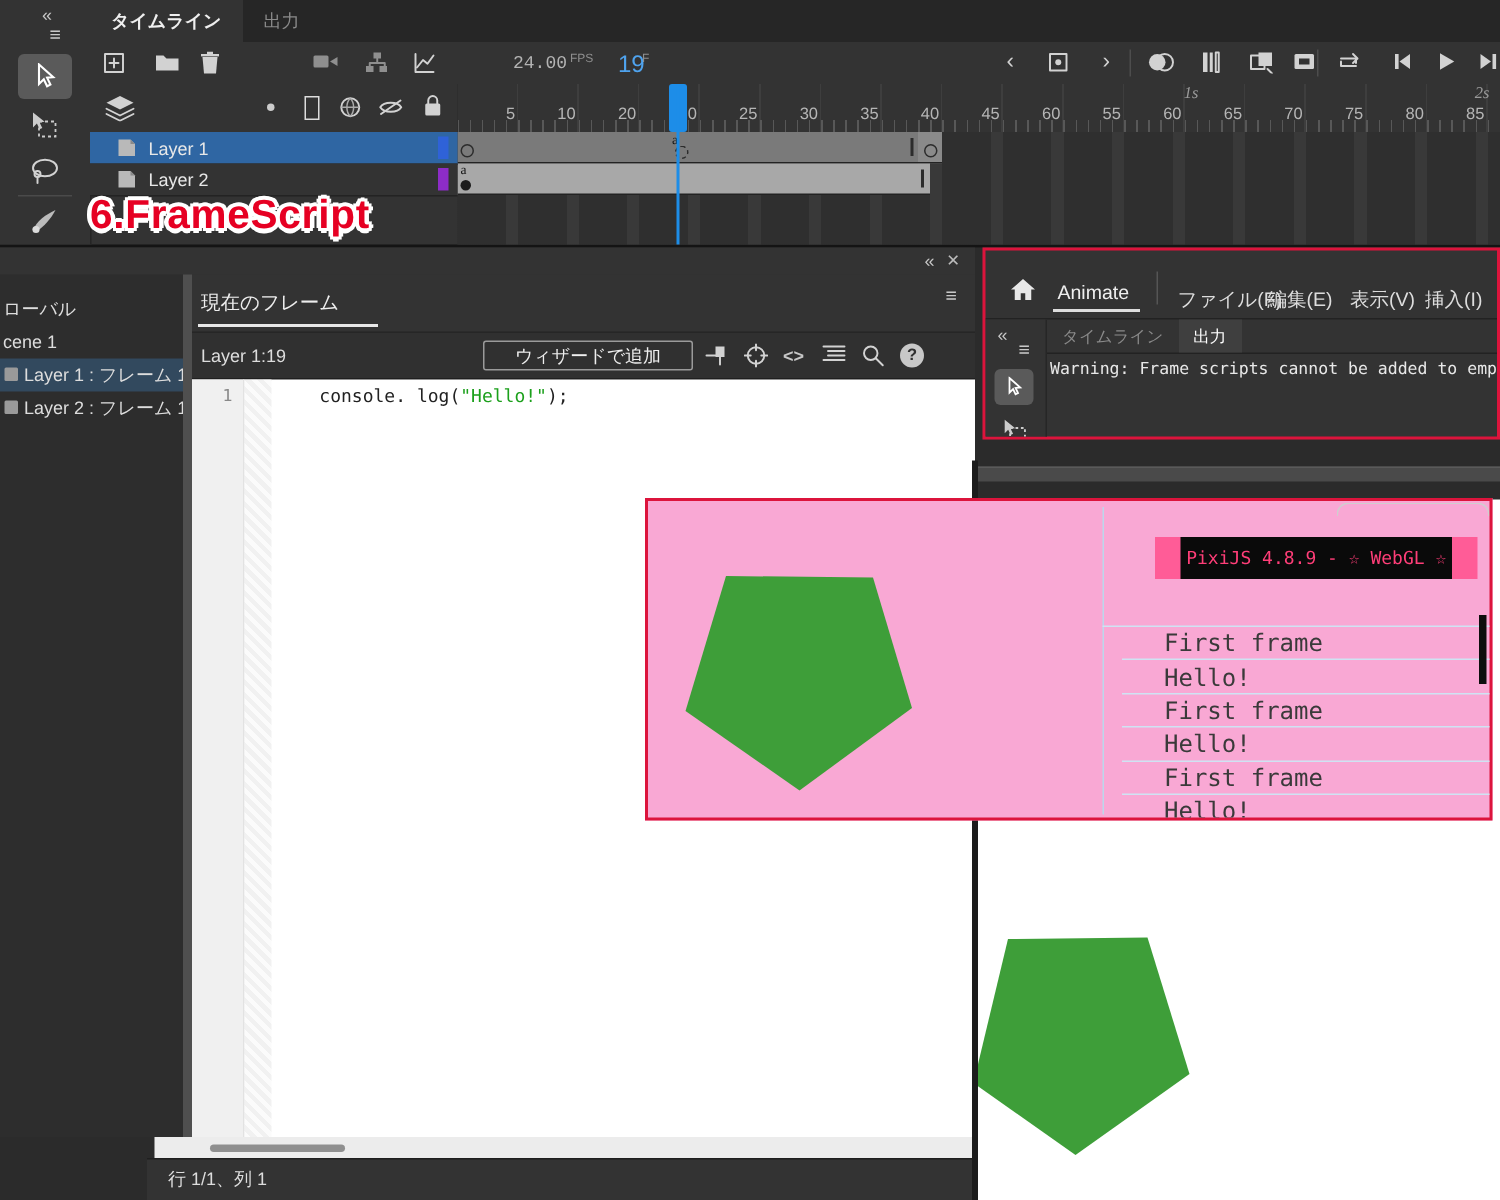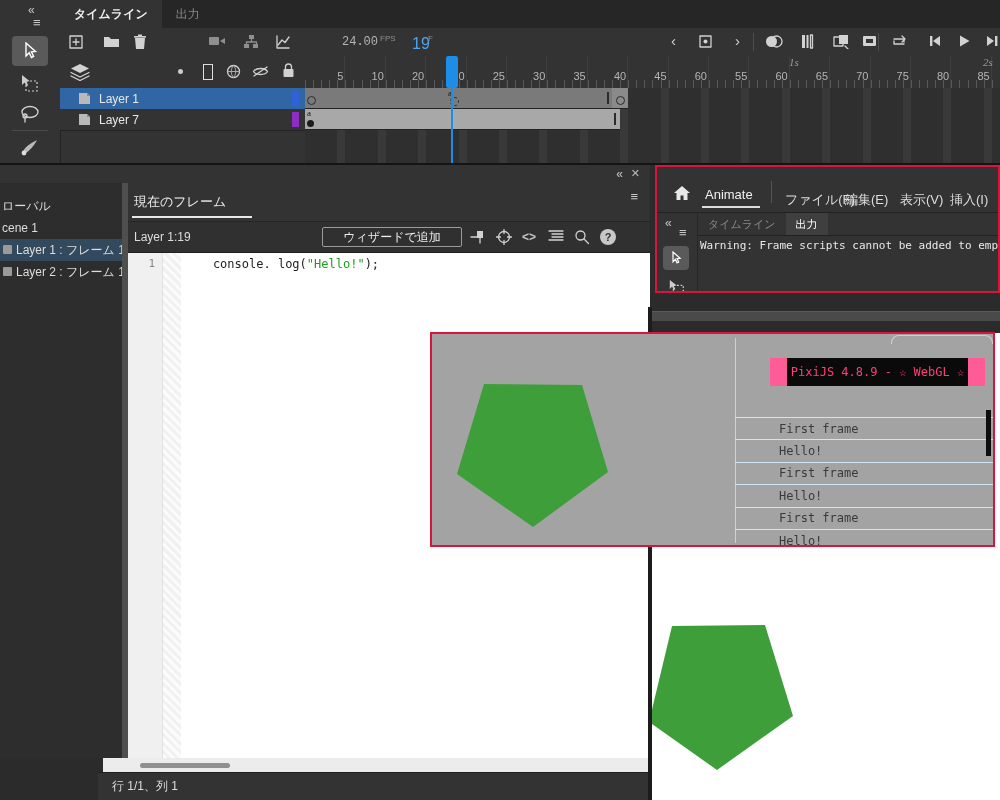--- a/index.html
+++ b/index.html
@@ -97,29 +97,29 @@
   #anim-menus .menuitem:nth-child(1){left:128px;} #anim-menus .menuitem:nth-child(2){left:188px;}
   #anim-menus .menuitem:nth-child(3){left:243px;} #anim-menus .menuitem:nth-child(4){left:293px;}
   #anim-hline{position:absolute;left:0;top:45px;width:341px;height:1px;background:#222;}
   #mini-tools{position:absolute;left:0;top:46px;width:40px;height:95px;background:#333;border-right:1px solid #262626;}
   #mini-tabs{position:absolute;left:41px;top:46px;width:300px;height:22px;display:flex;border-bottom:1px solid #222;}
   .mtab{padding:0 10px;display:flex;align-items:center;font-size:11px;color:#8a8a8a;}
   .mtab.active{background:#3f3f3f;color:#fff;}
   #warntext{position:absolute;left:43px;top:72px;color:#e8e8e8;font-size:11px;white-space:nowrap;}
 
   
-  #overlay{left:430px;top:332px;width:565px;height:215px;background:#a3a3a3;border:2px solid #dc143c;box-sizing:border-box;overflow:hidden;z-index:30;}
+  #overlay{left:430px;top:332px;width:565px;height:215px;background:#f9a8d4;border:2px solid #dc143c;box-sizing:border-box;overflow:hidden;z-index:30;}
   #ov-vline{position:absolute;left:303px;top:4px;width:1px;height:205px;background:#bcd7ec;}
   #ov-tabarc{position:absolute;left:459px;top:1px;width:100px;height:8px;border:1px solid #cfcfcf;border-bottom:0;border-radius:8px 8px 0 0;}
   #banner{position:absolute;left:338px;top:24px;width:215px;height:28px;background:#ff5c97;display:flex;}
   #banner-black{margin:0 17px;flex:1;background:#0a0a0a;display:flex;align-items:center;justify-content:center;
                 color:#ff3e78;font-size:12px;white-space:nowrap;}
   #console{position:absolute;left:303px;top:83px;width:260px;height:128px;overflow:hidden;border-top:1px solid #cfe3f3;}
   .crow{height:22.4px;box-sizing:border-box;border-bottom:1px solid #cfe3f3;display:flex;align-items:center;
-        padding-left:44px;color:#3a3a3a;font-size:12px;}
+        padding-left:28px;color:#3a3a3a;font-size:16px;margin-left:13px;}
   #ov-scrollthumb{position:absolute;left:554px;top:76px;width:5px;height:46px;background:#0d0d0d;}
 </style>
 </head>
 <body>
 
 <div id="screen">
 
   <div class="abs" id="timeline">
 
     <div class="abs" id="tl-tools">
@@ -359,27 +359,28 @@
       <span class="lname">Layer 1</span>
       <span class="lswatch" style="background: rgb(47, 98, 216);"></span>
     </div>
     <div class="abs lrow" style="top:109px;">
       <span style="margin-left:18px;">
           <svg width="13" height="13" viewBox="0 0 13 13">
             <path d="M1 1h8l3 3v8H1Z" fill="#b9b9b9"></path>
             <path d="M9 1v3h3" fill="#8a8a8a"></path>
           </svg>
         </span>
-      <span class="lname">Layer 7</span>
+      <span class="lname">Layer 2</span>
       <span class="lswatch" style="background: rgb(141, 44, 199);"></span>
     </div>
 
     <div class="abs" id="playhead-head"></div>
     <div class="abs" id="playhead-line"></div>
 
+    <div class="abs" id="framescript">6.FrameScript</div>
   </div>
 
   <div class="abs" id="actions">
     <div class="abs" id="act-head">
       <span class="abs collapse" style="right:28px;top:2px;">«</span>
       <span class="abs" style="right:10px;top:2px;color:#bbb;font-size:11px;">✕</span>
     </div>
 
     <div class="abs" id="navigator">
       <div style="height:12px;"></div>

